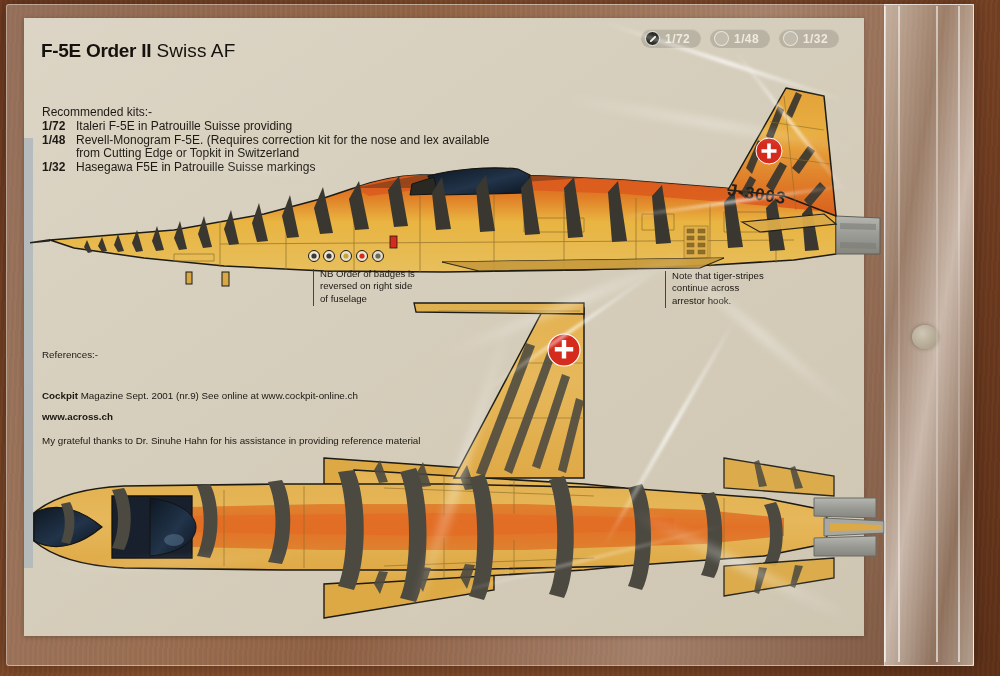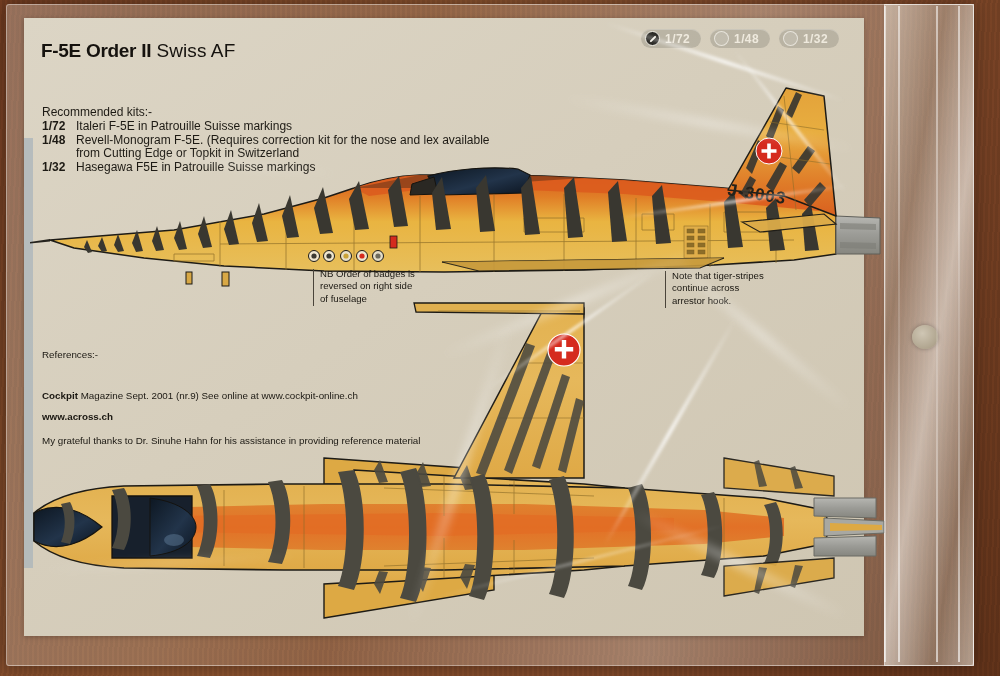--- a/index.html
+++ b/index.html
@@ -391,21 +391,21 @@
 
     <div class="title">
       <b>F-5E Order II</b>
       <span>Swiss AF</span>
     </div>
 
     <div class="kits">
       <div class="hdr">Recommended kits:-</div>
       <div class="kit-row">
         <span class="sc">1/72</span>
-        <span class="tx">Italeri F-5E in Patrouille Suisse markings</span>
+        <span class="tx">Italeri F-5E in Patrouille Suisse providing</span>
       </div>
       <div class="kit-row">
         <span class="sc">1/48</span>
         <span class="tx">Revell-Monogram F-5E. (Requires correction kit for the nose and lex available</span>
       </div>
       <div class="kit-cont">from Cutting Edge or Topkit in Switzerland</div>
       <div class="kit-row">
         <span class="sc">1/32</span>
         <span class="tx">Hasegawa F5E in Patrouille Suisse markings</span>
       </div>

